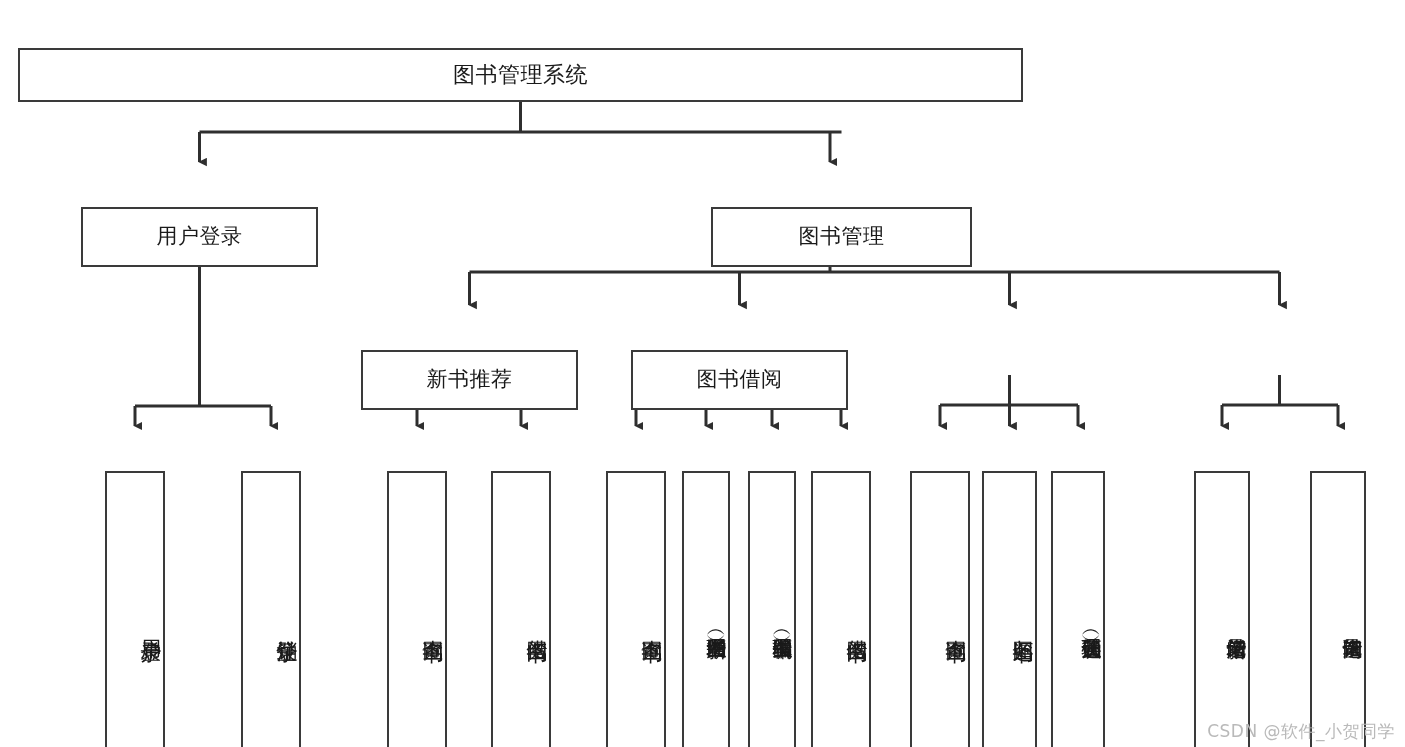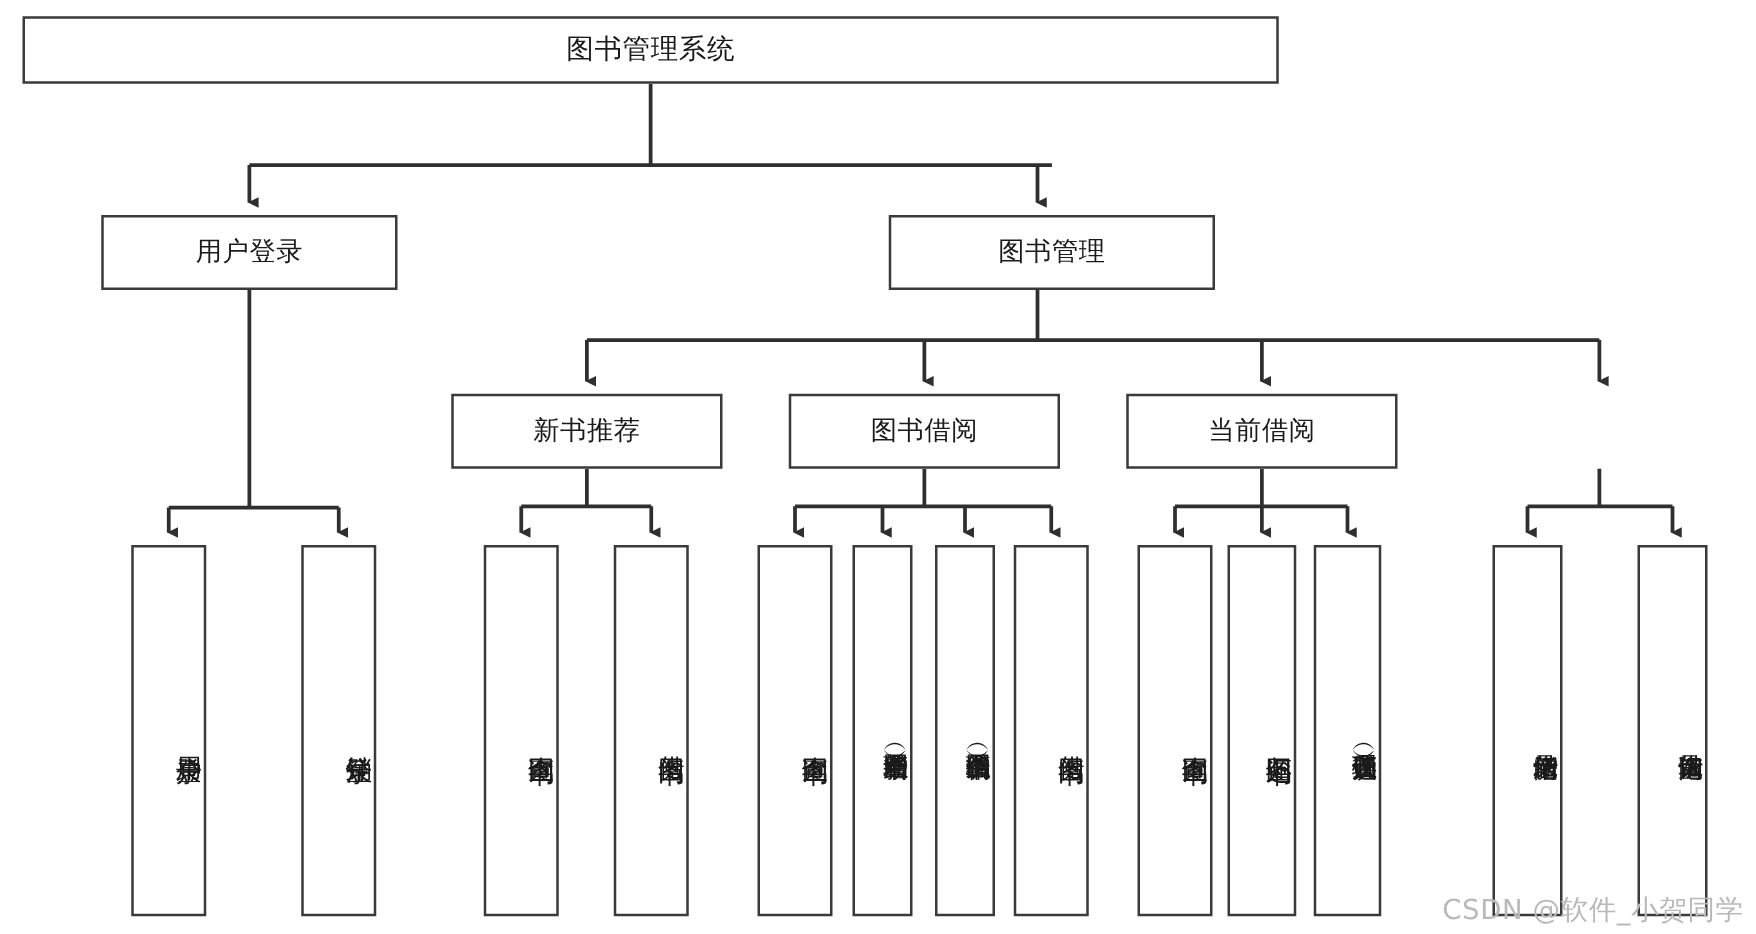--- a/index.html
+++ b/index.html
@@ -28,20 +28,21 @@
   }
   .node {
     position: absolute;
     box-sizing: border-box;
     border: 2px solid #3a3a3a;
     background: #ffffff;
     display: flex;
     align-items: center;
     justify-content: center;
     color: #1a1a1a;
+    margin-top: 35px;
   }
   .node.h {
     font-size: 21px;
     line-height: 1.1;
     letter-spacing: 0.5px;
     white-space: nowrap;
   }
   .node.root {
     font-size: 22px;
   }
@@ -57,21 +58,21 @@
   }
   .node.v.narrow {
     font-size: 20px;
     letter-spacing: 0px;
     padding-top: 6px;
   }
   #watermark {
     position: absolute;
     right: 10px;
     bottom: 4px;
-    font-size: 22px;
+    font-size: 17px;
     color: #b9b9b9;
     white-space: nowrap;
     letter-spacing: 0.5px;
   }
 </style>
 </head>
 <body>
 
 <div id="canvas">
 
@@ -128,21 +129,20 @@
   <div class="node h root" style="left:18px; top:13px; width:1005px; height:54px;">图书管理系统</div>
 
   <div class="node h" style="left:81px; top:172px; width:237px; height:60px;">用户登录</div>
 
   <div class="node h" style="left:711px; top:172px; width:261px; height:60px;">图书管理</div>
 
   <div class="node h" style="left:361px; top:315px; width:217px; height:60px;">新书推荐</div>
 
   <div class="node h" style="left:631px; top:315px; width:217px; height:60px;">图书借阅</div>
 
-  <div class="node h" style="left:901px; top:315px; width:217px; height:60px;">当前借阅</div>
 
 
   <div class="node v" style="left:105px; top:436px; width:60px; height:297px;">用户登录</div>
 
   <div class="node v" style="left:241px; top:436px; width:60px; height:297px;">注销登录</div>
 
   <div class="node v" style="left:387px; top:436px; width:60px; height:297px;">查询图书</div>
 
   <div class="node v" style="left:491px; top:436px; width:60px; height:297px;">借阅图书</div>
 

